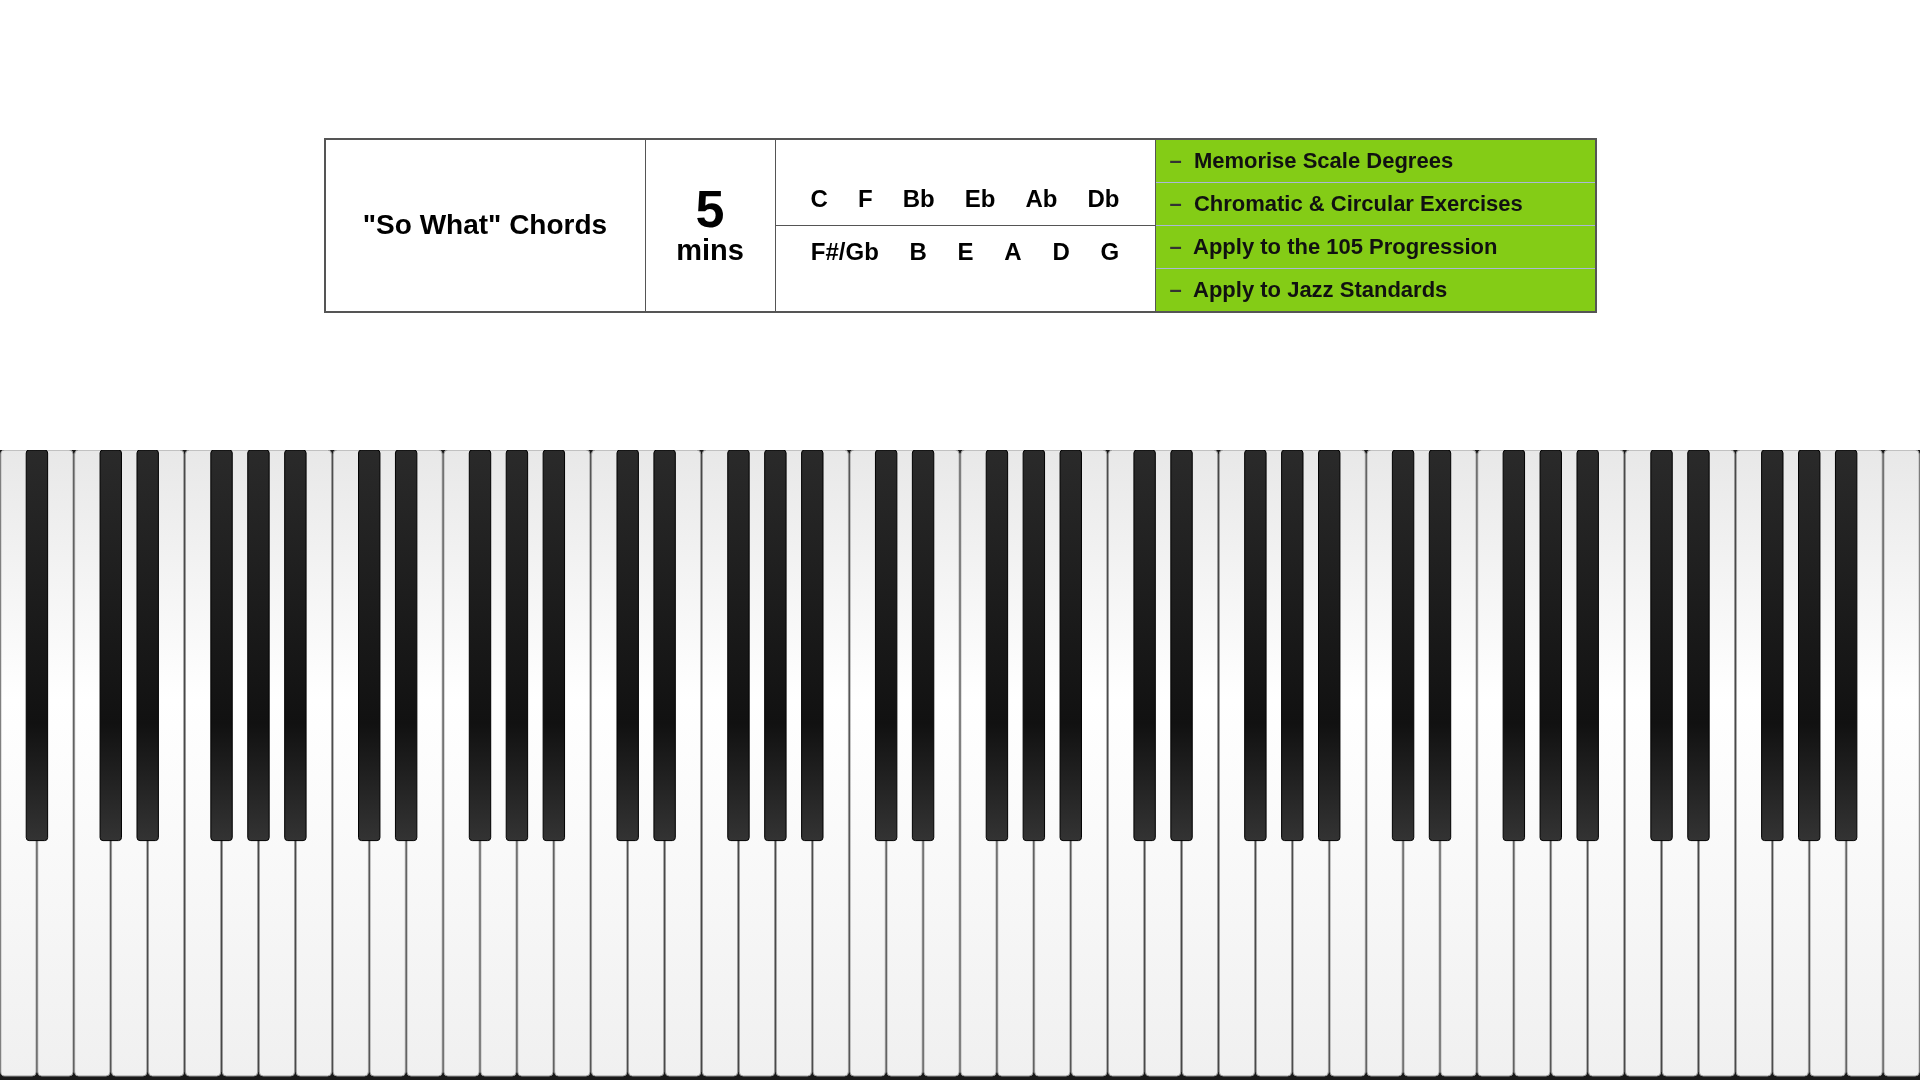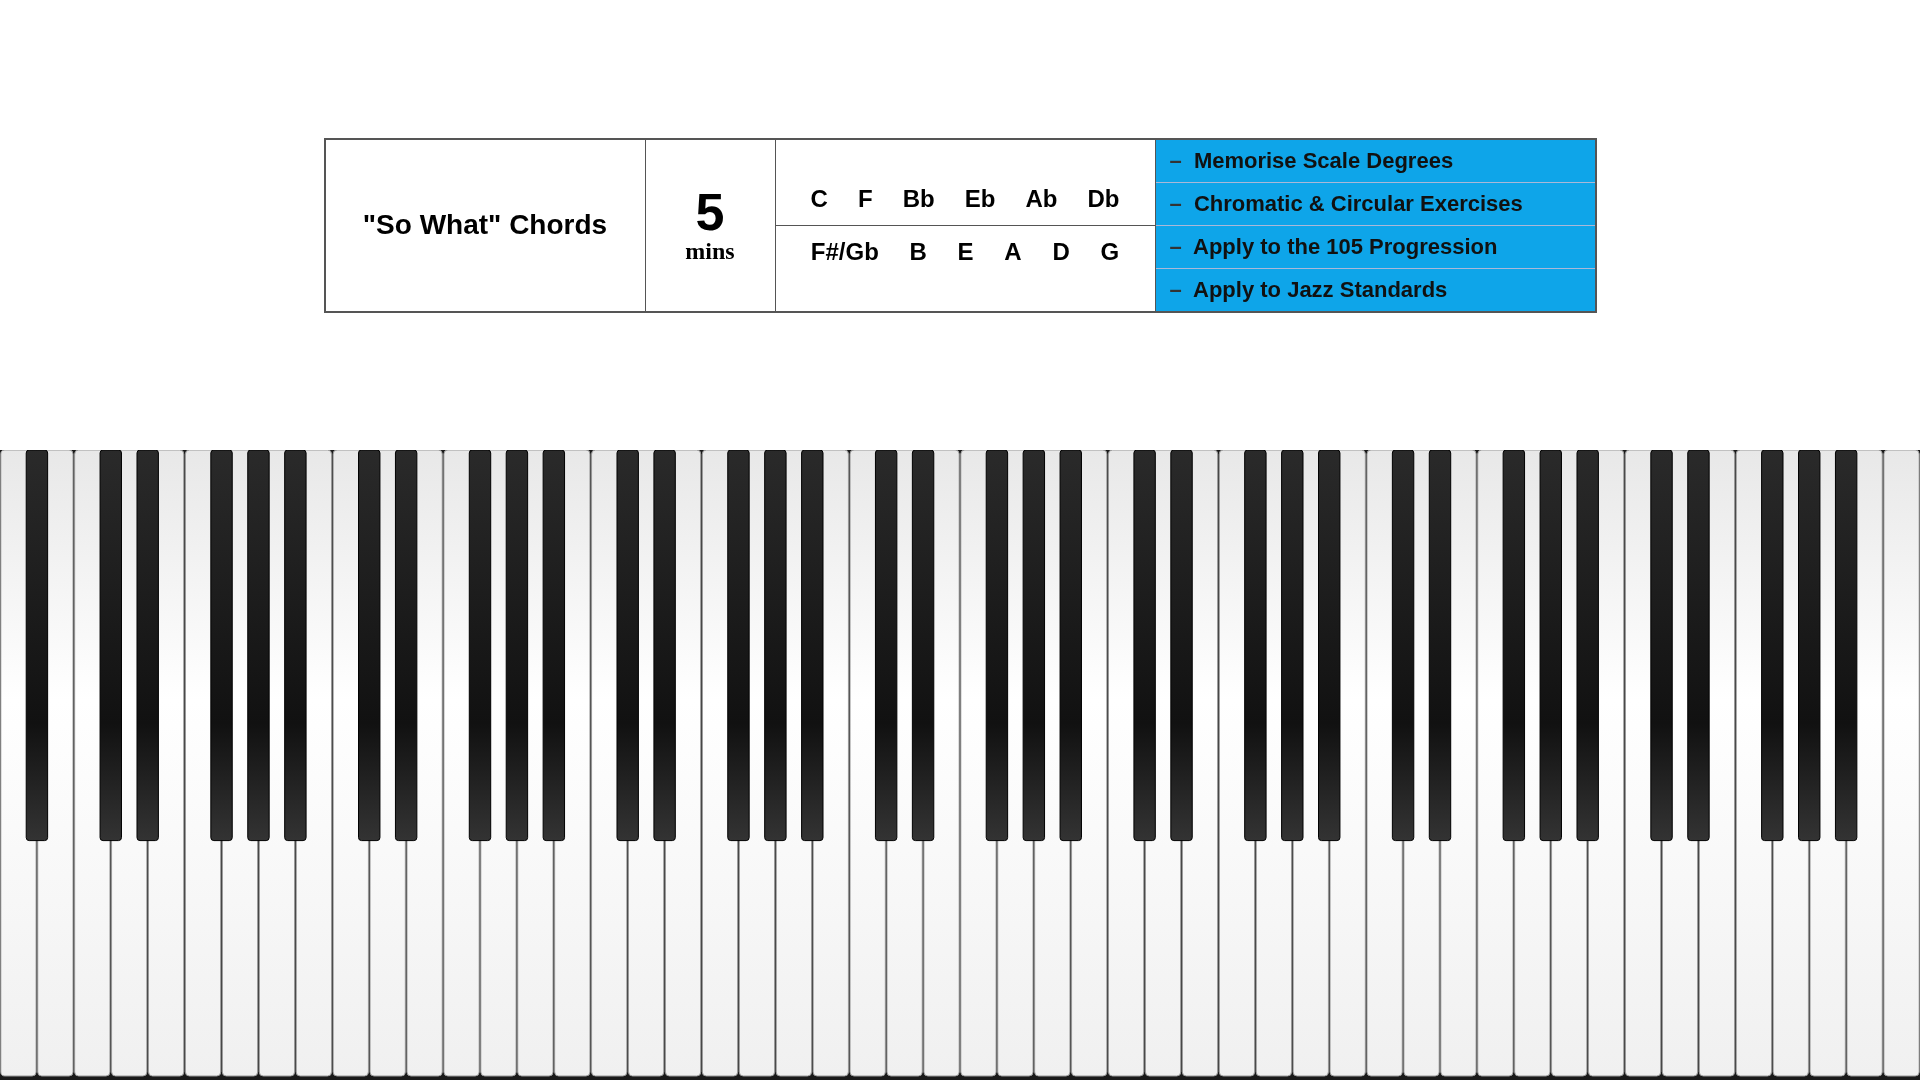--- a/index.html
+++ b/index.html
@@ -82,21 +82,21 @@
     .key-label {
       font-size: 24px;
       font-weight: bold;
       text-align: center;
     }
 
     .tips-cell {
       width: 440px;
       vertical-align: top;
       padding: 0;
-      background: #0ea5e9;
+      background: #84cc16;
     }
 
     .tip-item {
       padding: 8px 14px;
       font-size: 22px;
       font-weight: bold;
       border-bottom: 1.5px solid #aab8d8;
       color: #111;
     }
 
@@ -124,21 +124,21 @@
 <div class="upper-section">
   <div class="table-container">
     <table>
       <tbody>
           <tr>
         <td class="chord-name-cell">
           <span>"So What" Chords</span>
         </td>
         <td class="mins-cell">
           <span style="font-size:52px; display:block; line-height:1;">5</span>
-          <span style="font-size:24px; display:block;font-family:Liberation Serif, serif;">mins</span>
+          <span style="font-size:29px; display:block;">mins</span>
         </td>
         <td class="keys-cell">
           <div class="keys-top-row">
             <span class="key-label">C</span>
             <span class="key-label">F</span>
             <span class="key-label">Bb</span>
             <span class="key-label">Eb</span>
             <span class="key-label">Ab</span>
             <span class="key-label">Db</span>
           </div>

